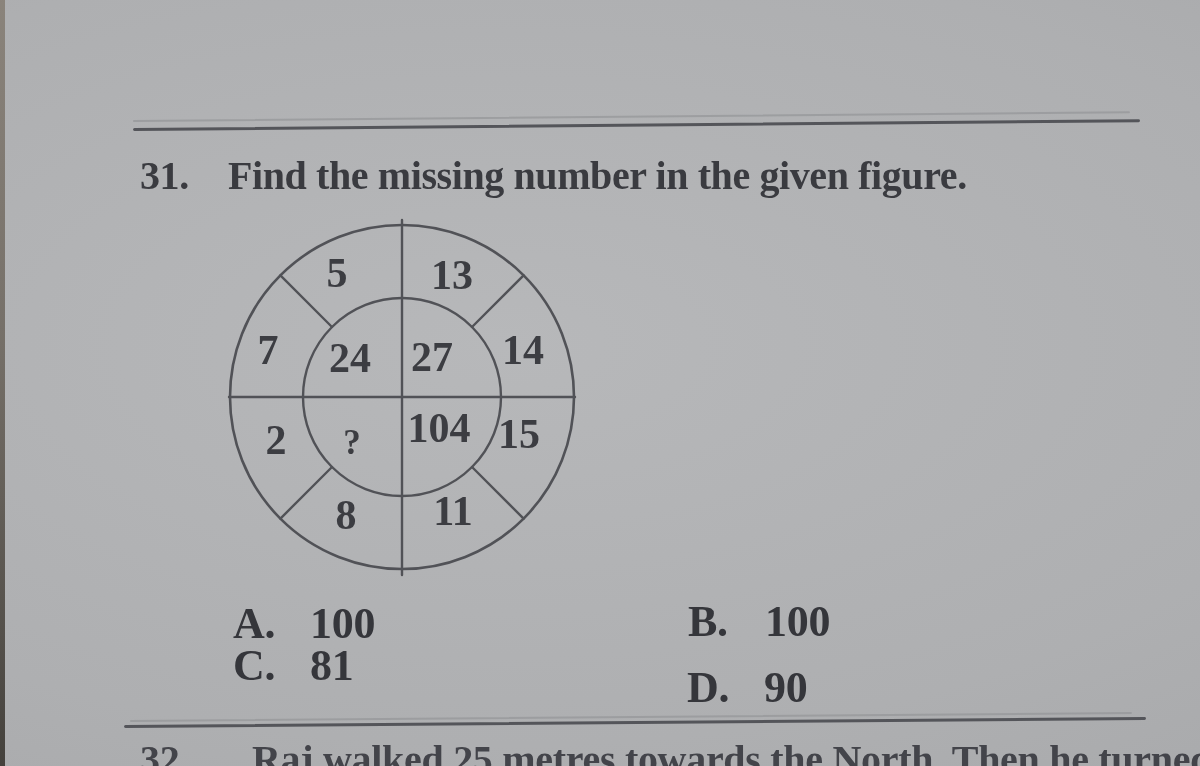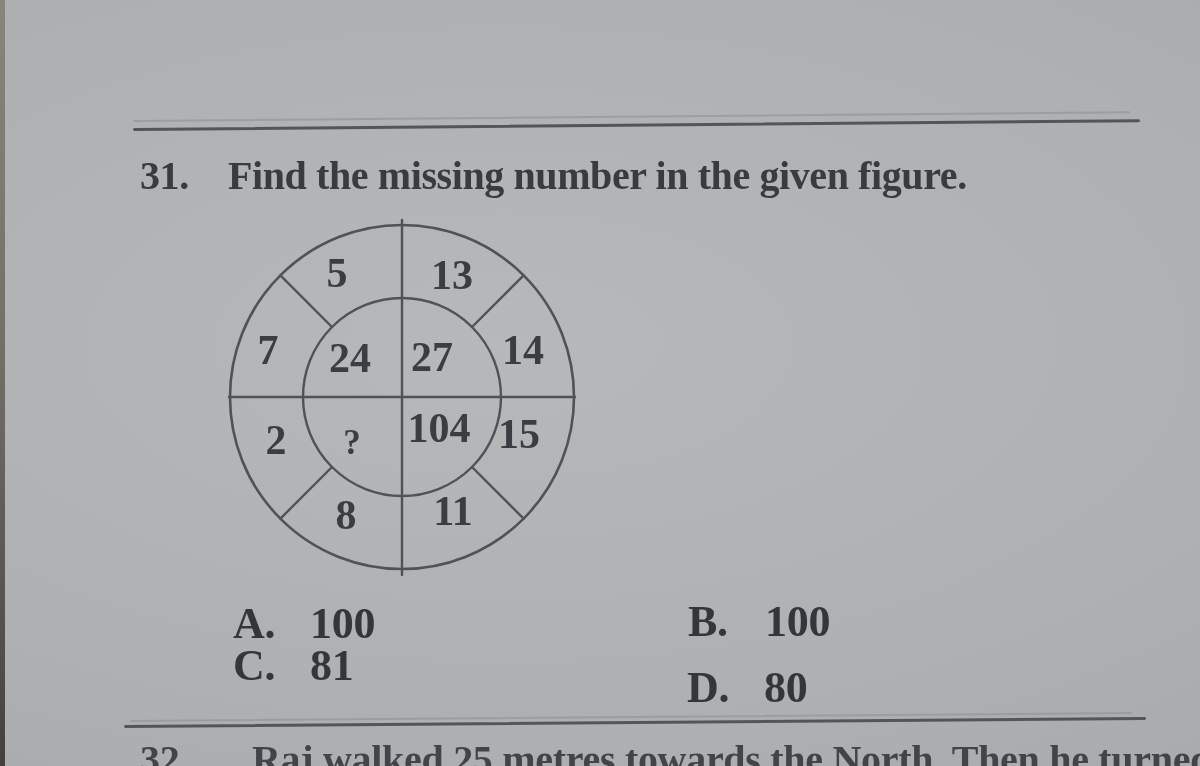--- a/index.html
+++ b/index.html
@@ -102,21 +102,21 @@
     <div class="option opt-a">
       <span class="olabel">A.</span><span class="ovalue">100</span>
     </div>
     <div class="option opt-b">
       <span class="olabel">B.</span><span class="ovalue">100</span>
     </div>
     <div class="option opt-c">
       <span class="olabel">C.</span><span class="ovalue">81</span>
     </div>
     <div class="option opt-d">
-      <span class="olabel">D.</span><span class="ovalue">80</span>
+      <span class="olabel">D.</span><span class="ovalue">90</span>
     </div>
   </div>
 
   <div class="rule bottom-rule">
     <div class="light"></div>
     <div class="dark"></div>
   </div>
 
   <div class="next-q">
     <span class="qnum">32.</span><span>Raj walked 25 metres towards the North. Then he turned</span>

